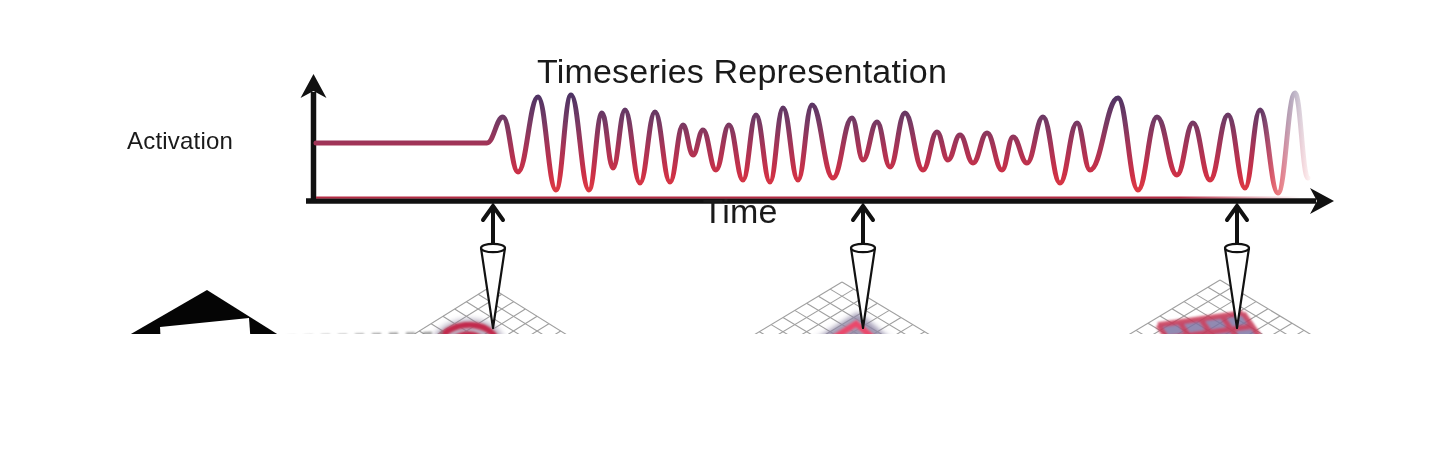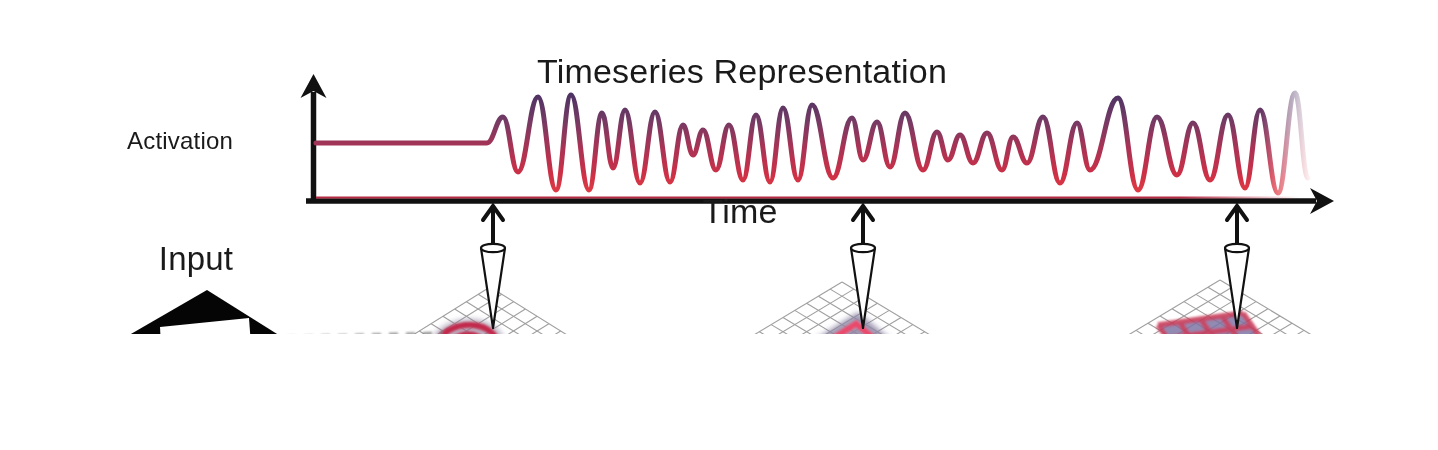--- a/index.html
+++ b/index.html
@@ -224,14 +224,13 @@
           <circle cx="1044" cy="352" r="3.6" stroke="none"></circle>
           <line x1="1054" y1="352" x2="1084" y2="352" stroke-width="3.5"></line>
           <polygon points="1083,344.5 1096,352 1083,359.5" stroke="none"></polygon>
         </g>
       </g>
   </svg>
 
   <div class="lbl center" style="left:742px;top:52px;font-size:34px;">Timeseries Representation</div>
   <div class="lbl" style="left:127px;top:127px;font-size:24px;">Activation</div>
   <div class="lbl center" style="left:740px;top:192px;font-size:34px;">Time</div>
-  <div class="lbl center" style="left:196px;top:240px;font-size:33px;">Input</div>
 </div>
 
 </body></html>

